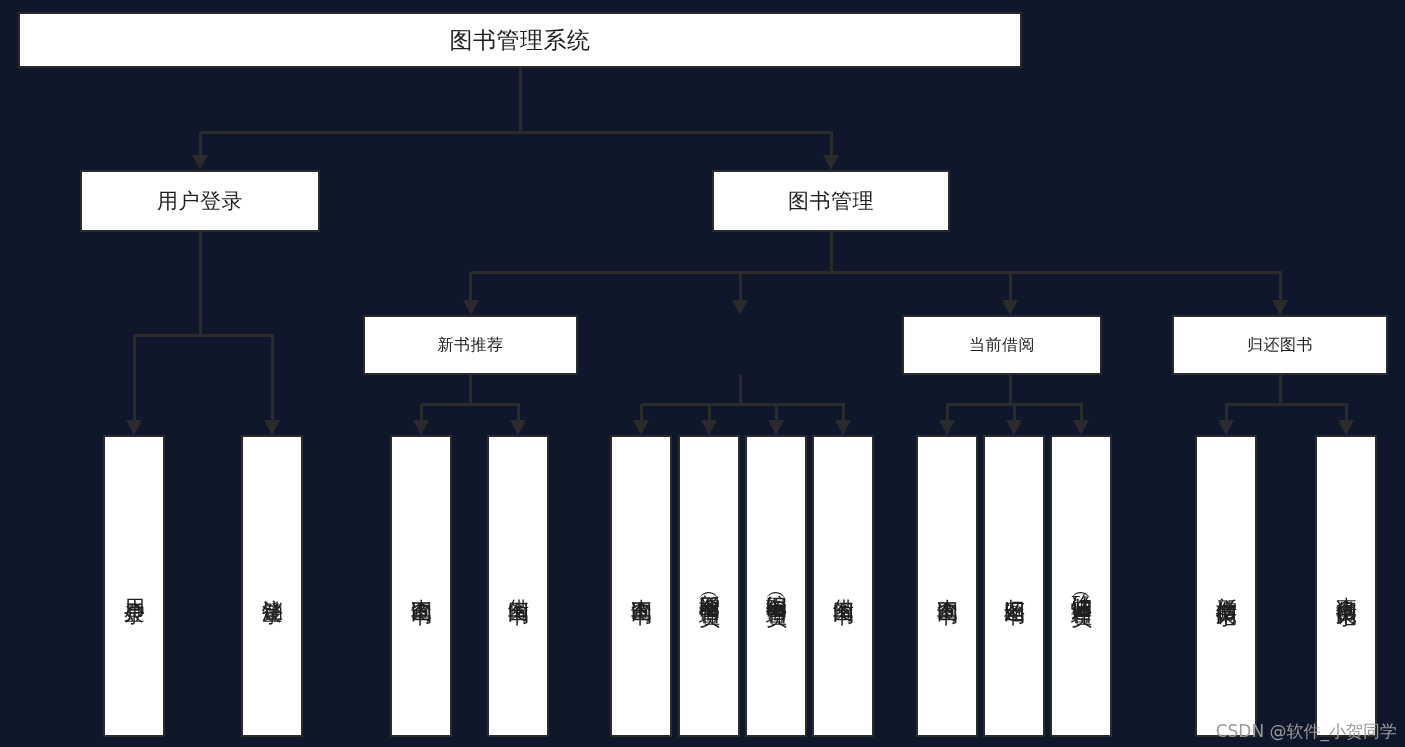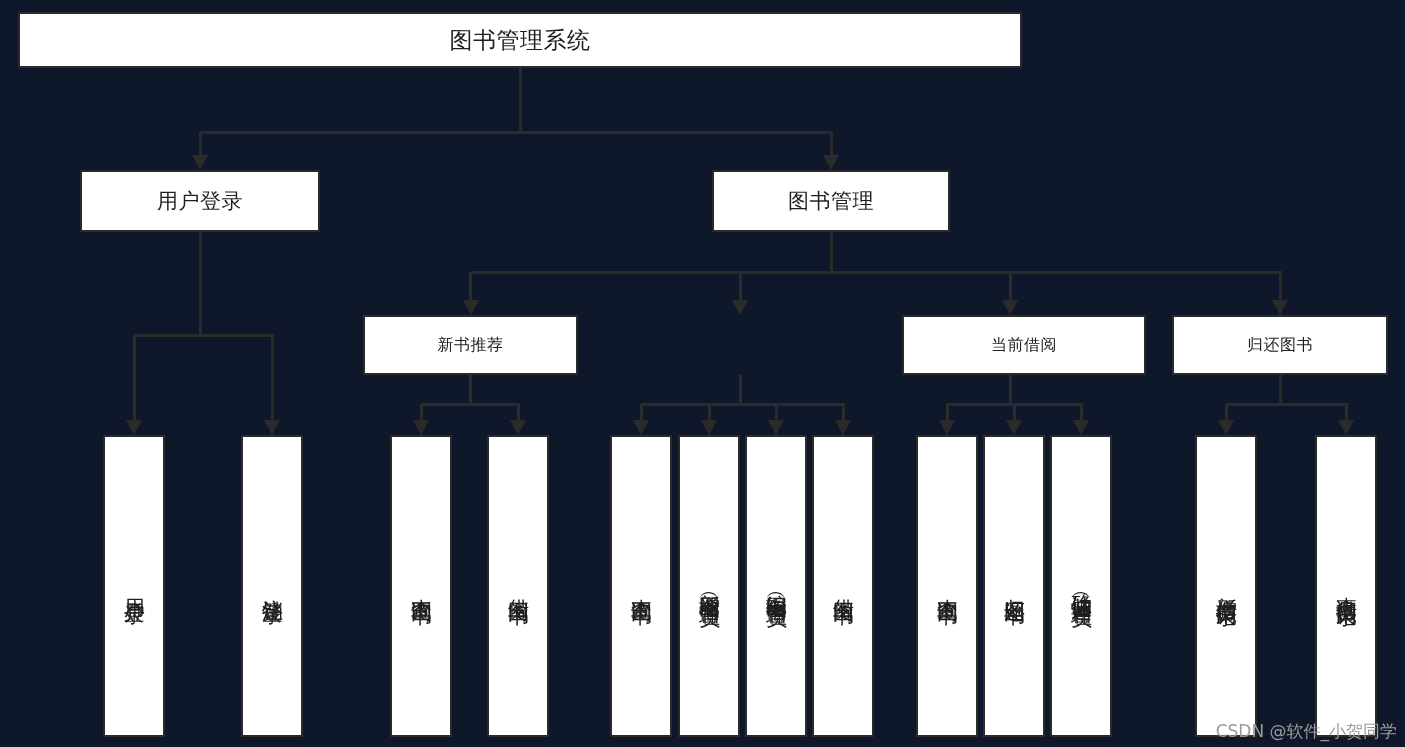--- a/index.html
+++ b/index.html
@@ -91,21 +91,21 @@
   <div class="node level2" style="left: 80px; top: 170px; width: 240px; height: 62px; border-color: rgb(43, 43, 43); color: rgb(31, 31, 31);">
     <span>用户登录</span>
   </div>
   <div class="node level2" style="left: 712px; top: 170px; width: 238px; height: 62px; border-color: rgb(43, 43, 43); color: rgb(31, 31, 31);">
     <span>图书管理</span>
   </div>
 
   <div class="node level3" style="left: 363px; top: 315px; width: 215px; height: 60px; border-color: rgb(43, 43, 43); color: rgb(31, 31, 31);">
     <span>新书推荐</span>
   </div>
-  <div class="node level3" style="left: 902px; top: 315px; width: 244px; height: 60px; border-color: rgb(43, 43, 43); color: rgb(31, 31, 31);">
+  <div class="node level3" style="left: 902px; top: 315px; width: 200px; height: 60px; border-color: rgb(43, 43, 43); color: rgb(31, 31, 31);">
     <span>当前借阅</span>
   </div>
   <div class="node level3" style="left: 1172px; top: 315px; width: 216px; height: 60px; border-color: rgb(43, 43, 43); color: rgb(31, 31, 31);">
     <span>归还图书</span>
   </div>
 
   <div class="node leaf" style="left: 103px; top: 435px; width: 62px; height: 302px; border-color: rgb(43, 43, 43); color: rgb(31, 31, 31);">
     <span class="leaf-text">用户登录</span>
   </div>
   <div class="node leaf" style="left: 241px; top: 435px; width: 62px; height: 302px; border-color: rgb(43, 43, 43); color: rgb(31, 31, 31);">

